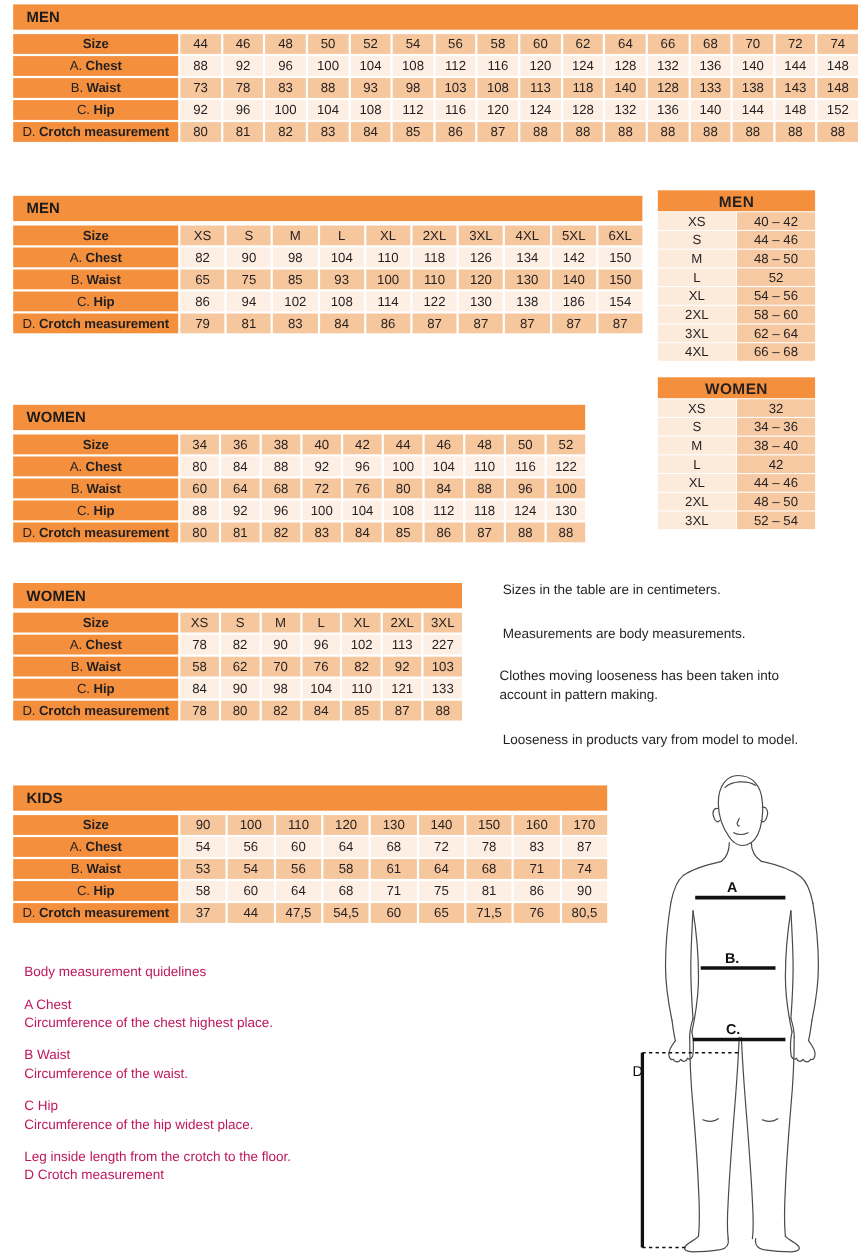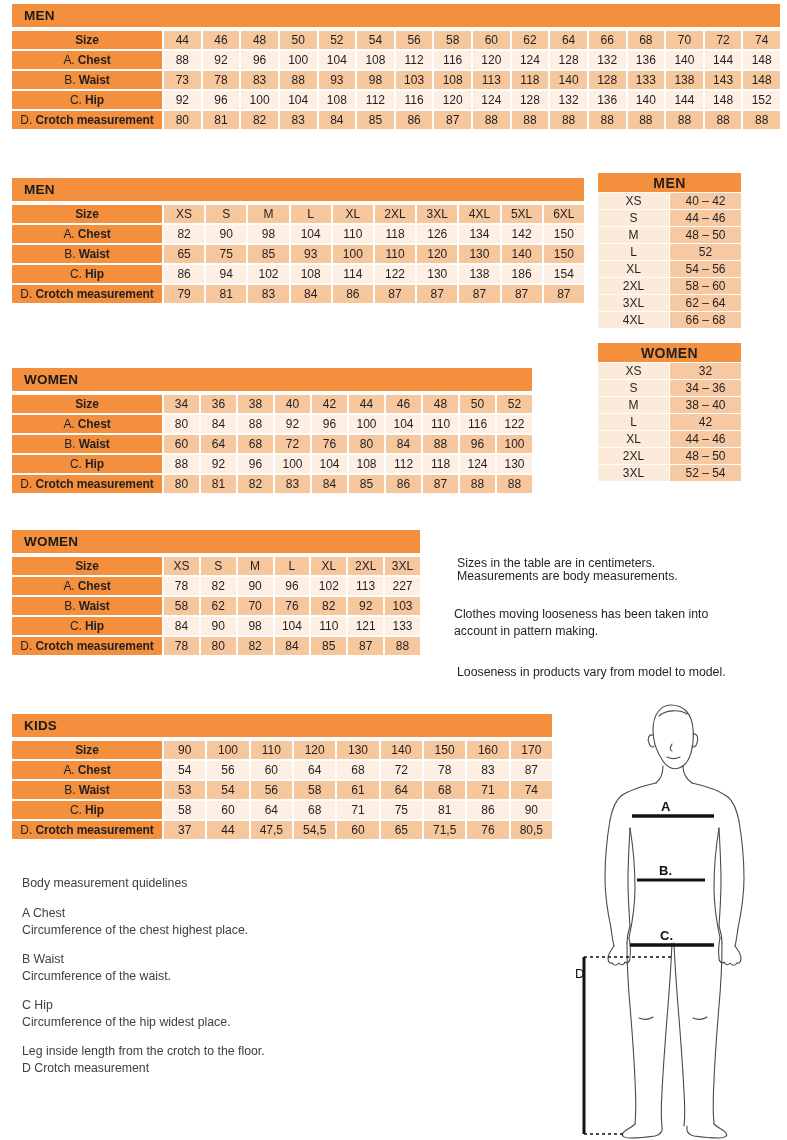--- a/index.html
+++ b/index.html
@@ -79,21 +79,21 @@
     position:absolute;
     font-size:12.3px;
     line-height:17px;
     color:#231f20;
     white-space:pre-line;
   }
   .guide{
     position:absolute;
     font-size:12.3px;
     line-height:16px;
-    color:#404040;
+    color:#be185d;
   }
   .guide .g-title{margin-bottom:14px;}
   .guide .g-item{margin-bottom:13px;}
   .guide .g-item div:first-child{margin-bottom:1px;}
 
   
   .figure{position:absolute;left:575px;top:700px;width:212px;height:440px;}
   .figure svg{display:block;}
 </style>
 </head>
@@ -481,21 +481,21 @@
             <td class="odd">82</td>
             <td class="odd">84</td>
             <td class="odd">85</td>
             <td class="odd">87</td>
             <td class="odd">88</td>
           </tr>
         </tbody>
       </table>
   </div>
 
-  <div class="note" style="left:457px;top:528px;width:320px;margin-top:27px;">Sizes in the table are in centimeters.</div>
+  <div class="note" style="left:457px;top:528px;width:320px;">Sizes in the table are in centimeters.</div>
   <div class="note" style="left:457px;top:568px;width:320px;">Measurements are body measurements.</div>
   <div class="note" style="left:454px;top:606px;width:310px;"> Clothes moving looseness has been taken into
 account  in pattern making.</div>
   <div class="note" style="left:457px;top:664px;width:330px;">Looseness in products vary from model to model.</div>
 
   <div class="block" style="left:12px;top:714px;width:540px;">
     <div class="banner" style="width:528px;">KIDS</div>
     <table class="grid" id="t-kids" style="width:544px;margin-top:2px;">
         <tbody>
           <tr>

